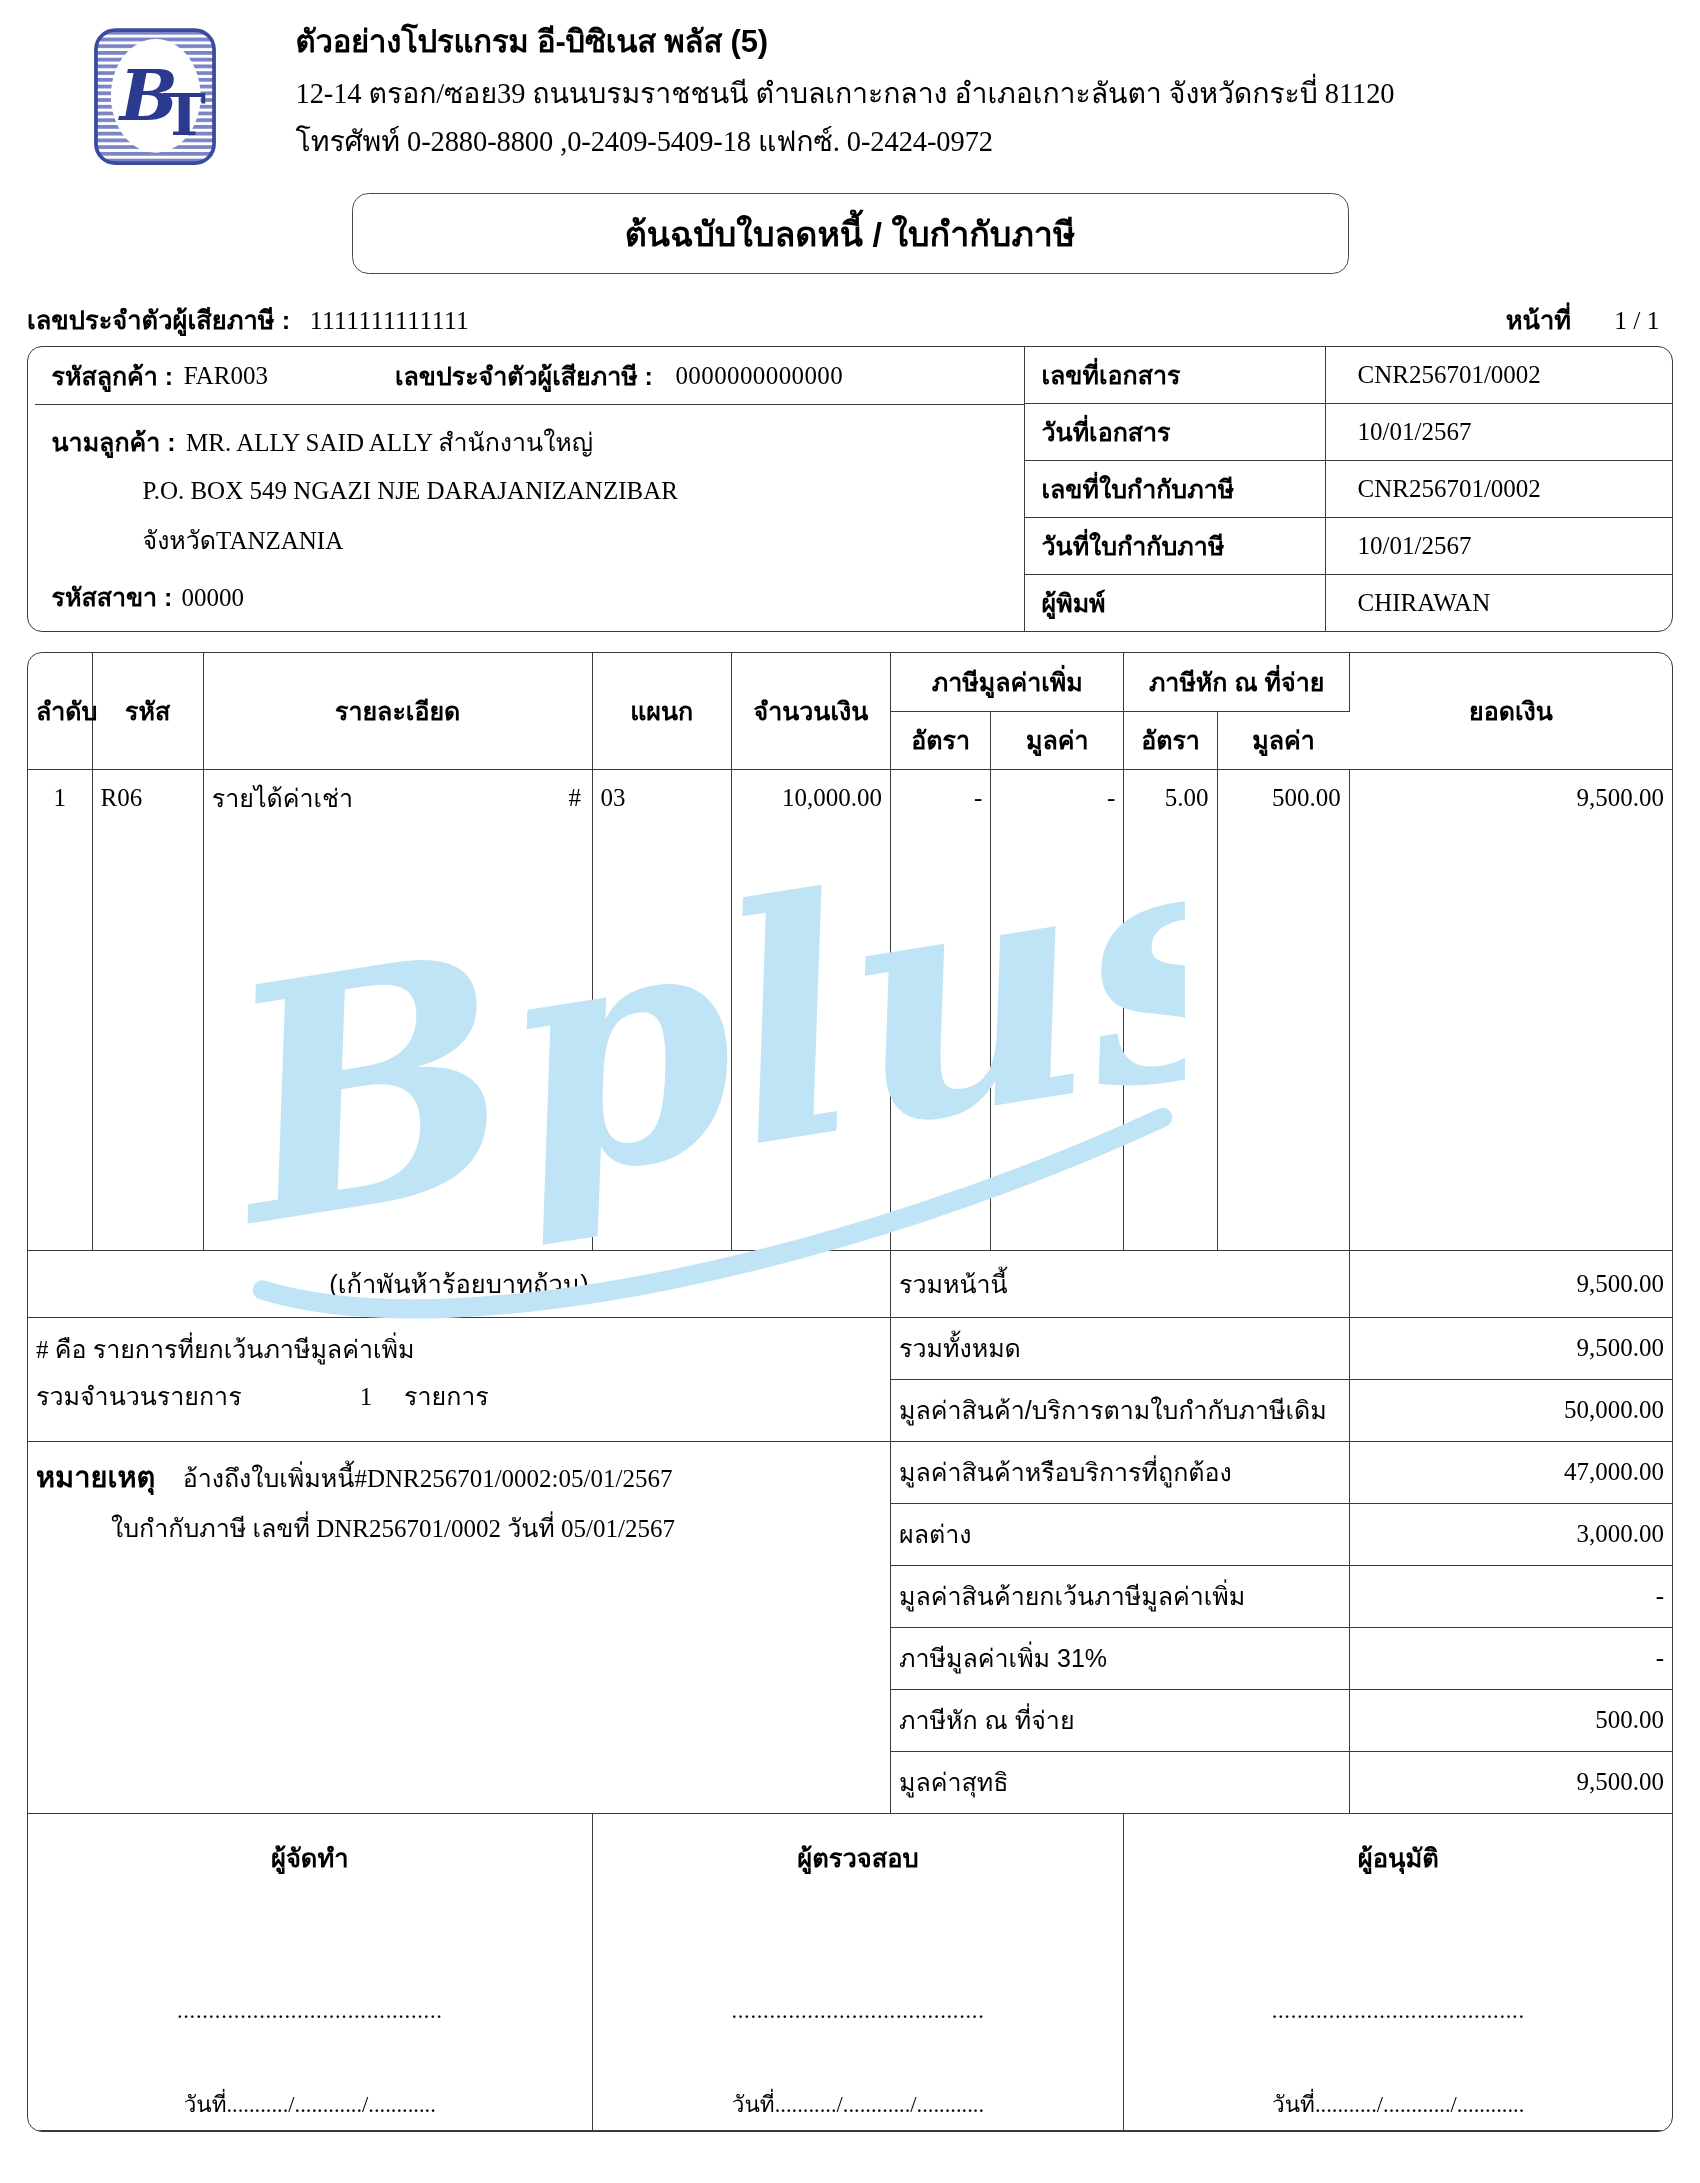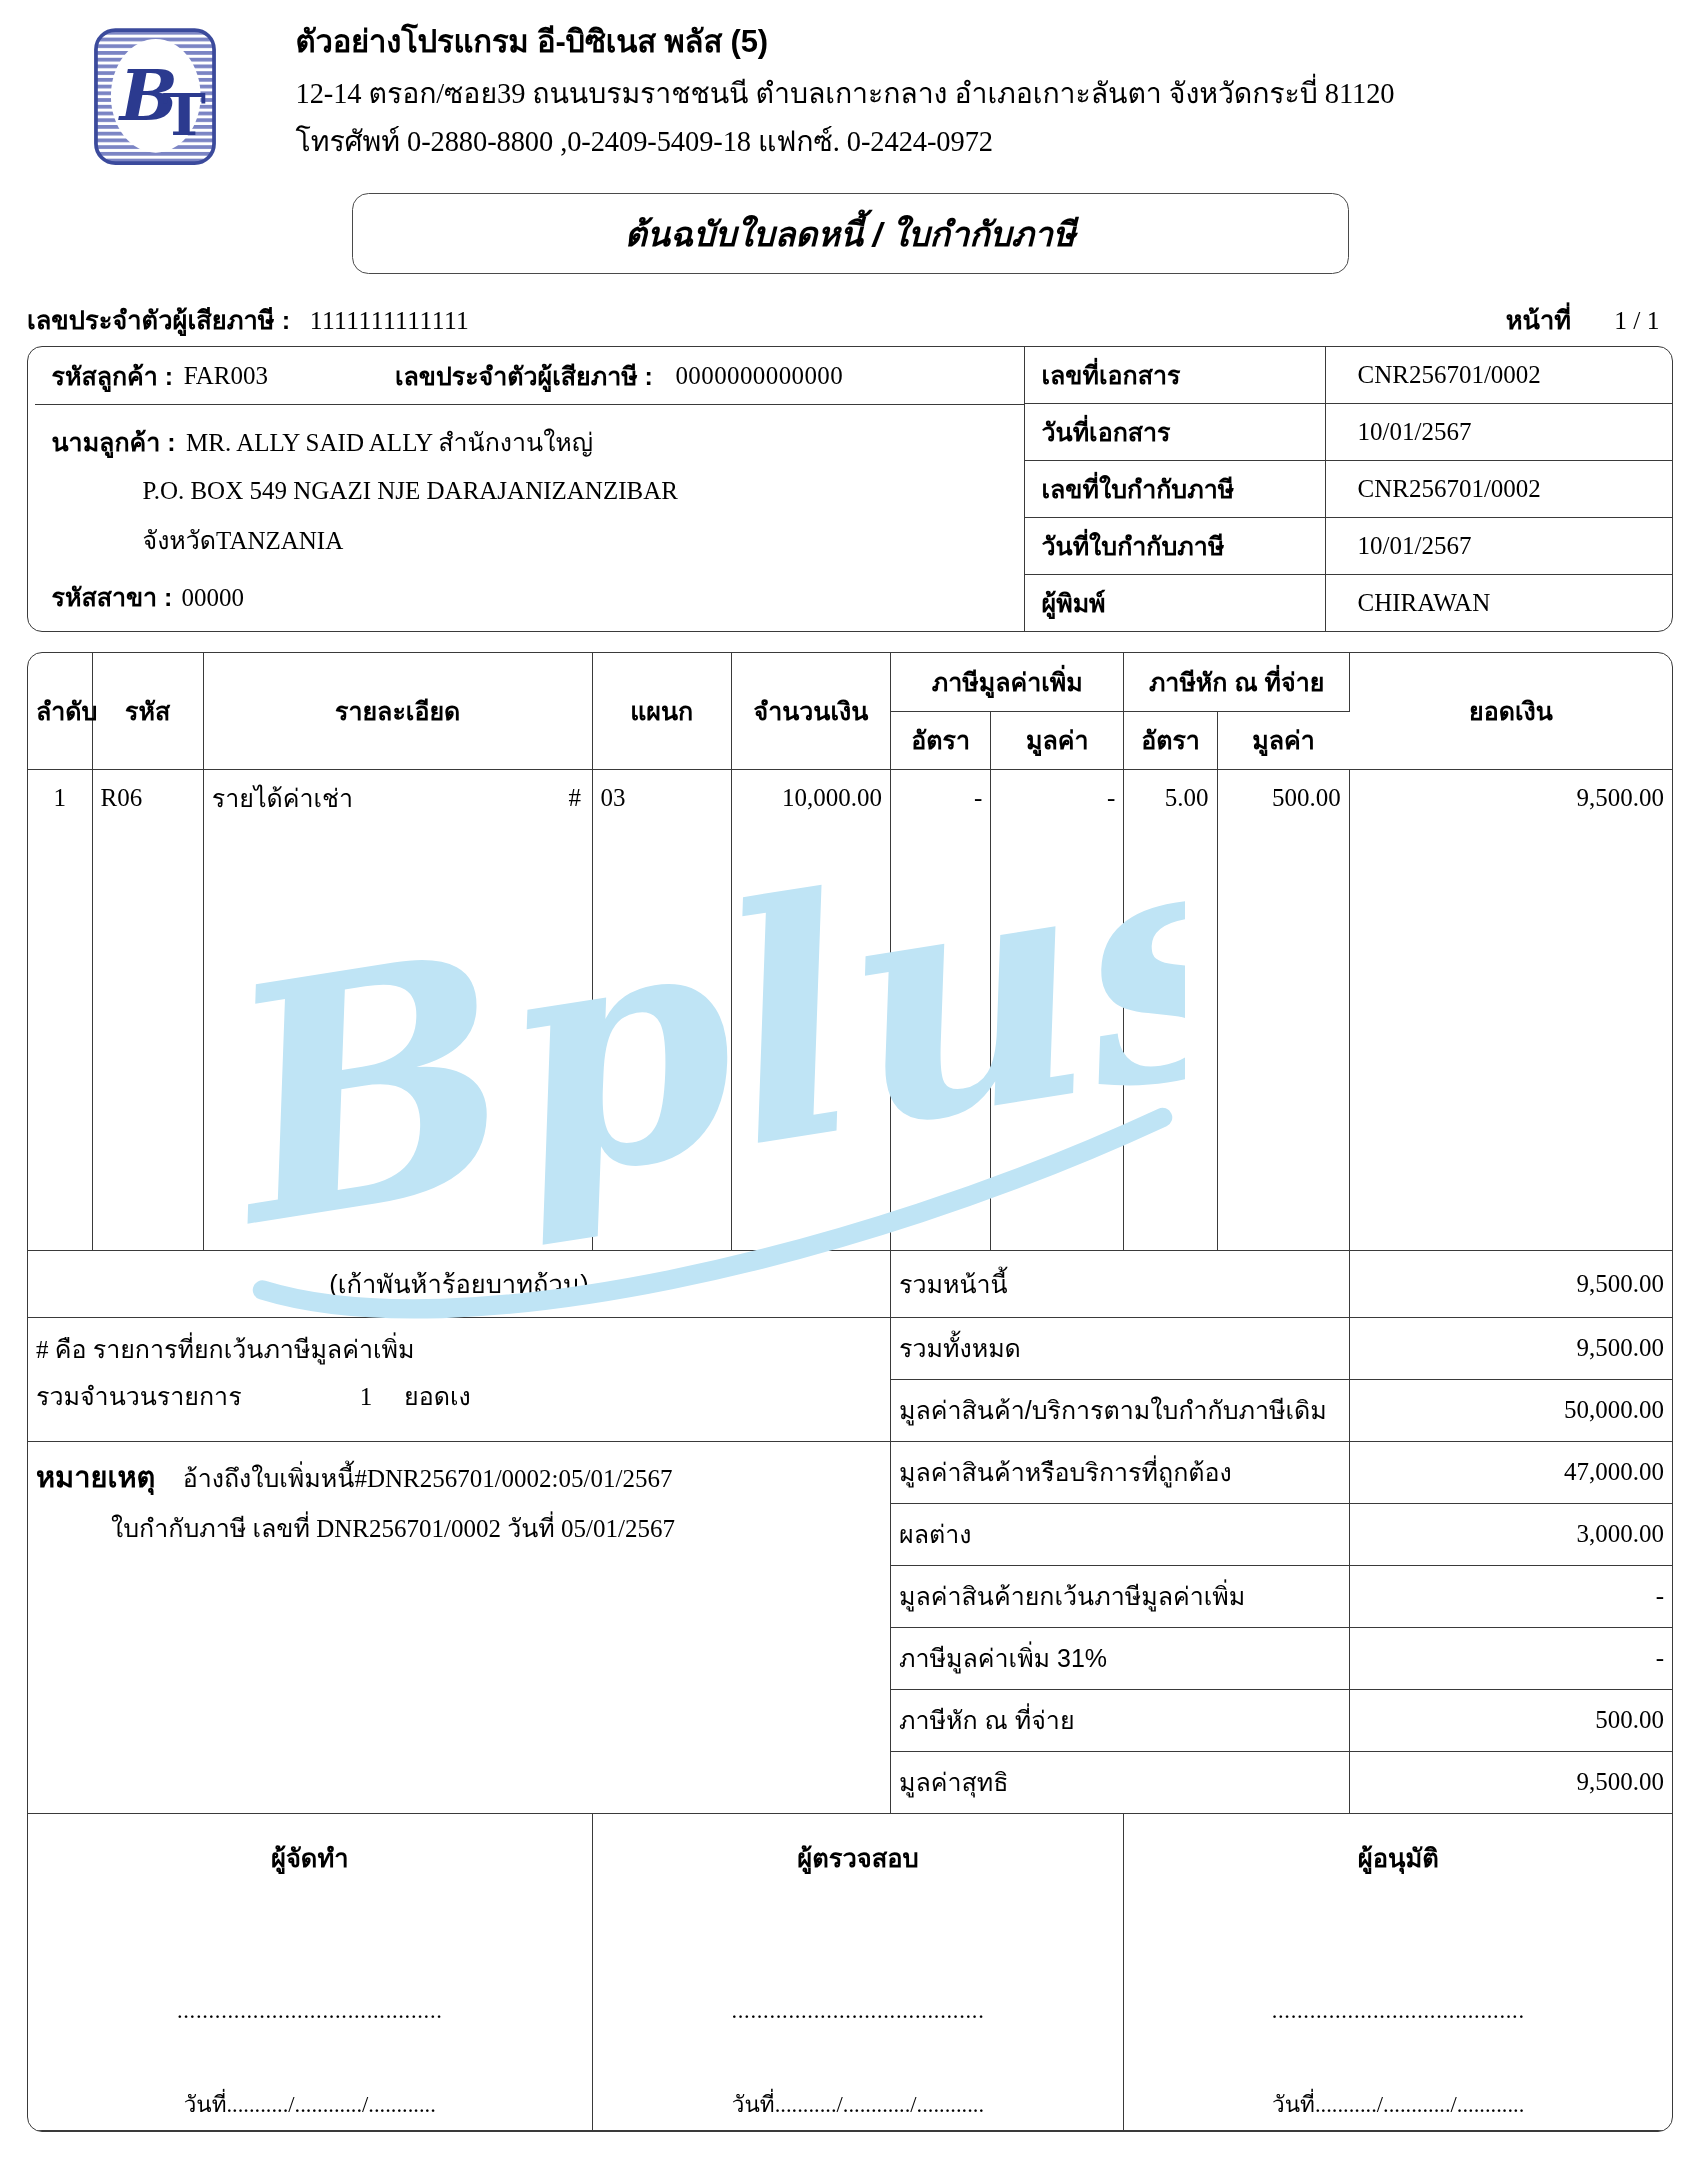--- a/index.html
+++ b/index.html
@@ -30,21 +30,21 @@
 
   
   .title-box {
     margin: 6px auto 0 auto;
     width: 997px; height: 81px;
     border: 1.5px solid #4a4a4a; border-radius: 16.5px;
     display: flex; align-items: center; justify-content: center;
   }
   .title-box .t {
     font-family: "Liberation Sans", "DejaVu Sans", sans-serif;
-    font-weight: bold; font-size: 34px; letter-spacing: 0px; font-style: italic;
+    font-weight: bold; font-size: 34px; letter-spacing: 0px;
   }
 
   
   .taxline { display: flex; align-items: baseline; margin-top: 25.5px; height: 42px; }
   .taxline .lbl { font-family:"Liberation Sans","DejaVu Sans",sans-serif; font-weight: bold; font-size: 25.5px; }
   .taxline .val { font-size: 25.5px; margin-left: 19.5px; letter-spacing: 0.4px; }
   .taxline .spacer { flex: 1; }
   .taxline .pg-lbl { font-family:"Liberation Sans","DejaVu Sans",sans-serif; font-weight: bold; font-size: 25.5px; }
   .taxline .pg-val { font-size: 25.5px; margin-left: 43px; margin-right: 13.5px; }
 
@@ -303,21 +303,21 @@
         <td class="sum-lbl" colspan="4">รวมหน้านี้</td>
         <td class="sum-val">9,500.00</td>
       </tr>
 
       <tr>
         <td class="note-cell" colspan="5" rowspan="2" style="height:124px">
           <div class="ln"># คือ รายการที่ยกเว้นภาษีมูลค่าเพิ่ม</div>
           <div class="ln cnt-row">
             <span class="a">รวมจำนวนรายการ</span>
             <span class="b">1</span>
-            <span class="c">ยอดเง</span>
+            <span class="c">รายการ</span>
           </div>
         </td>
         <td class="sum-lbl" colspan="4" style="height:62px">รวมทั้งหมด</td>
         <td class="sum-val">9,500.00</td>
       </tr>
       <tr>
         <td class="sum-lbl" colspan="4" style="height:62px">มูลค่าสินค้า/บริการตามใบกำกับภาษีเดิม</td>
         <td class="sum-val">50,000.00</td>
       </tr>
 

